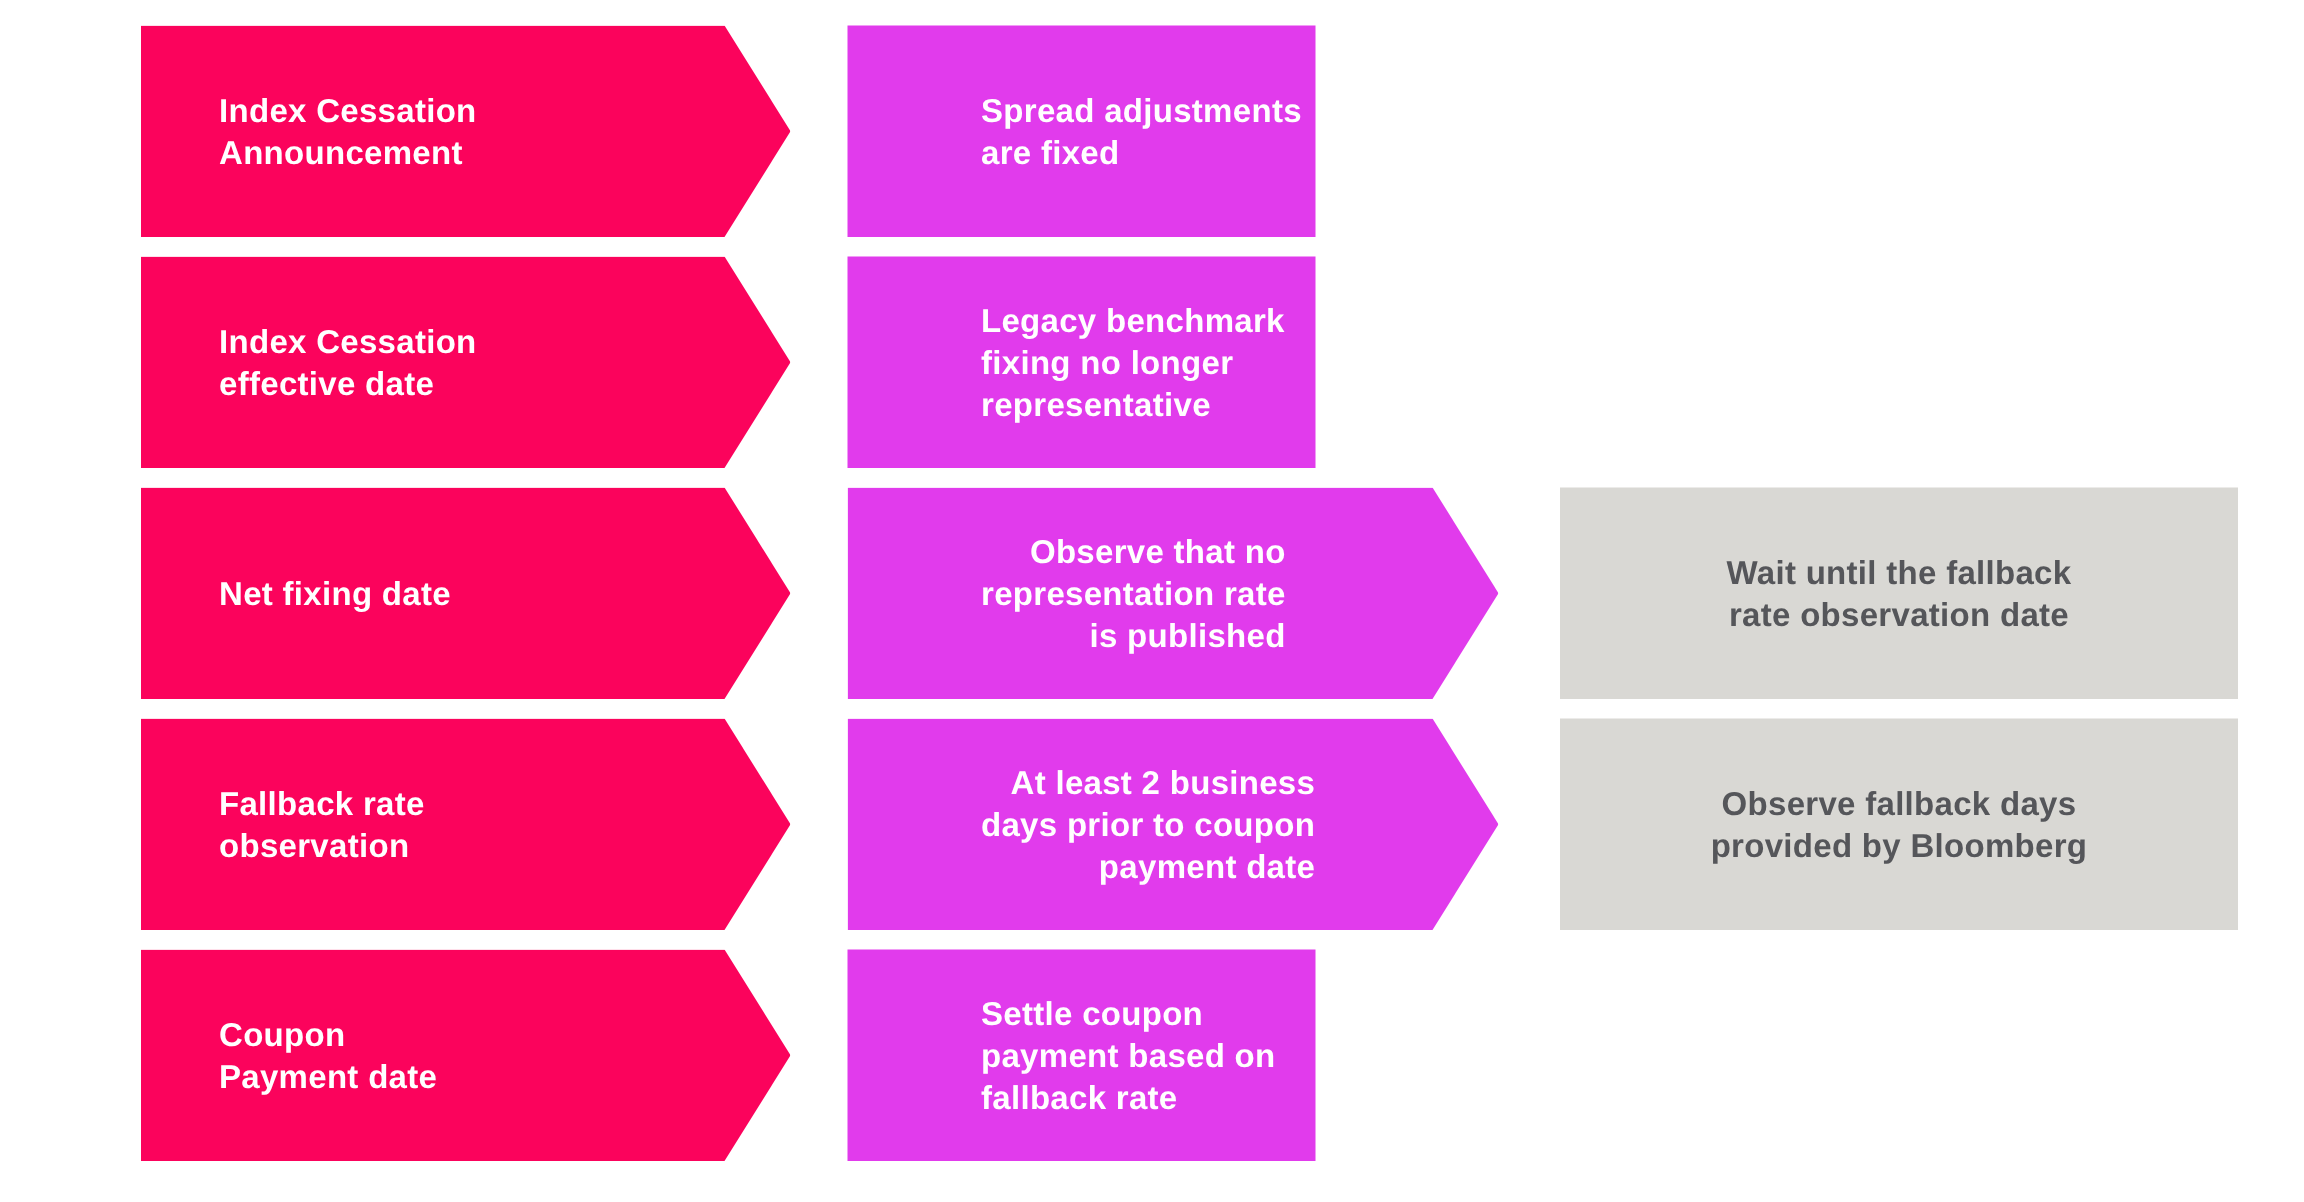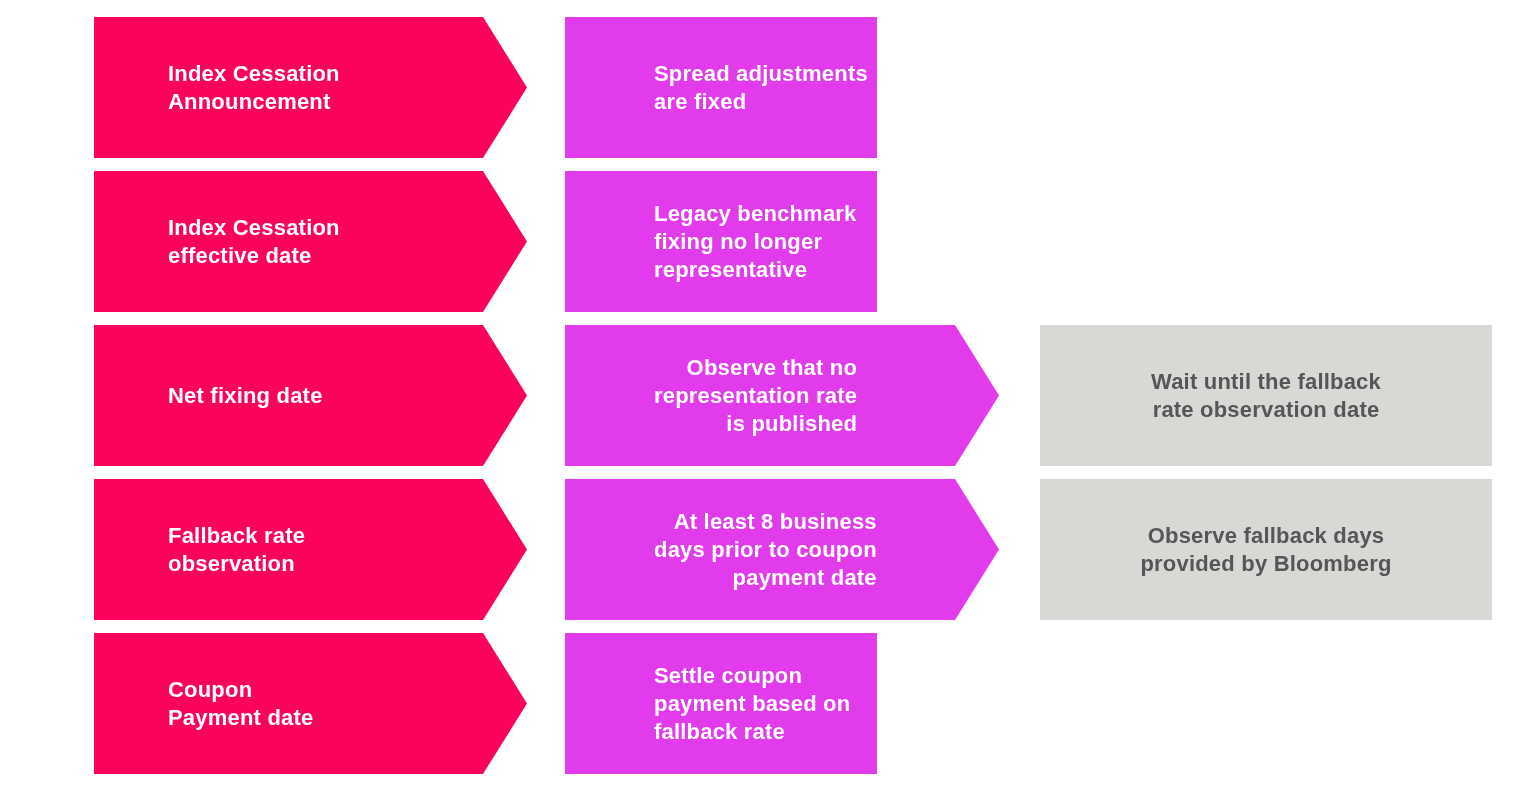--- a/index.html
+++ b/index.html
@@ -31,21 +31,21 @@
   .r0 { top: 17px; }
   .r1 { top: 171px; }
   .r2 { top: 325px; }
   .r3 { top: 479px; }
   .r4 { top: 633px; }
 
   
   .stage {
     left: 94px;
     width: 433px;
-    padding-left: 74px;
+    padding-left: 52px;
     background: var(--stage-fill, #FB035C);
     color: var(--stage-text, #ffffff);
     clip-path: polygon(0 0, calc(100% - 44px) 0, 100% 50%, calc(100% - 44px) 100%, 0 100%);
   }
 
   
   .event {
     left: 565px;
     padding-left: 89px;
     background: var(--event-fill, #E13BEC);
@@ -102,21 +102,21 @@
     <span>Legacy benchmark
 fixing no longer
 representative</span>
   </div>
   <div class="shape event arrow r2">
     <span>Observe that no
 representation rate
 is published</span>
   </div>
   <div class="shape event arrow r3">
-    <span>At least 8 business
+    <span>At least 2 business
 days prior to coupon
 payment date</span>
   </div>
   <div class="shape event rect r4">
     <span>Settle coupon
 payment based on
 fallback rate</span>
   </div>
 
   <div class="shape action r2">

